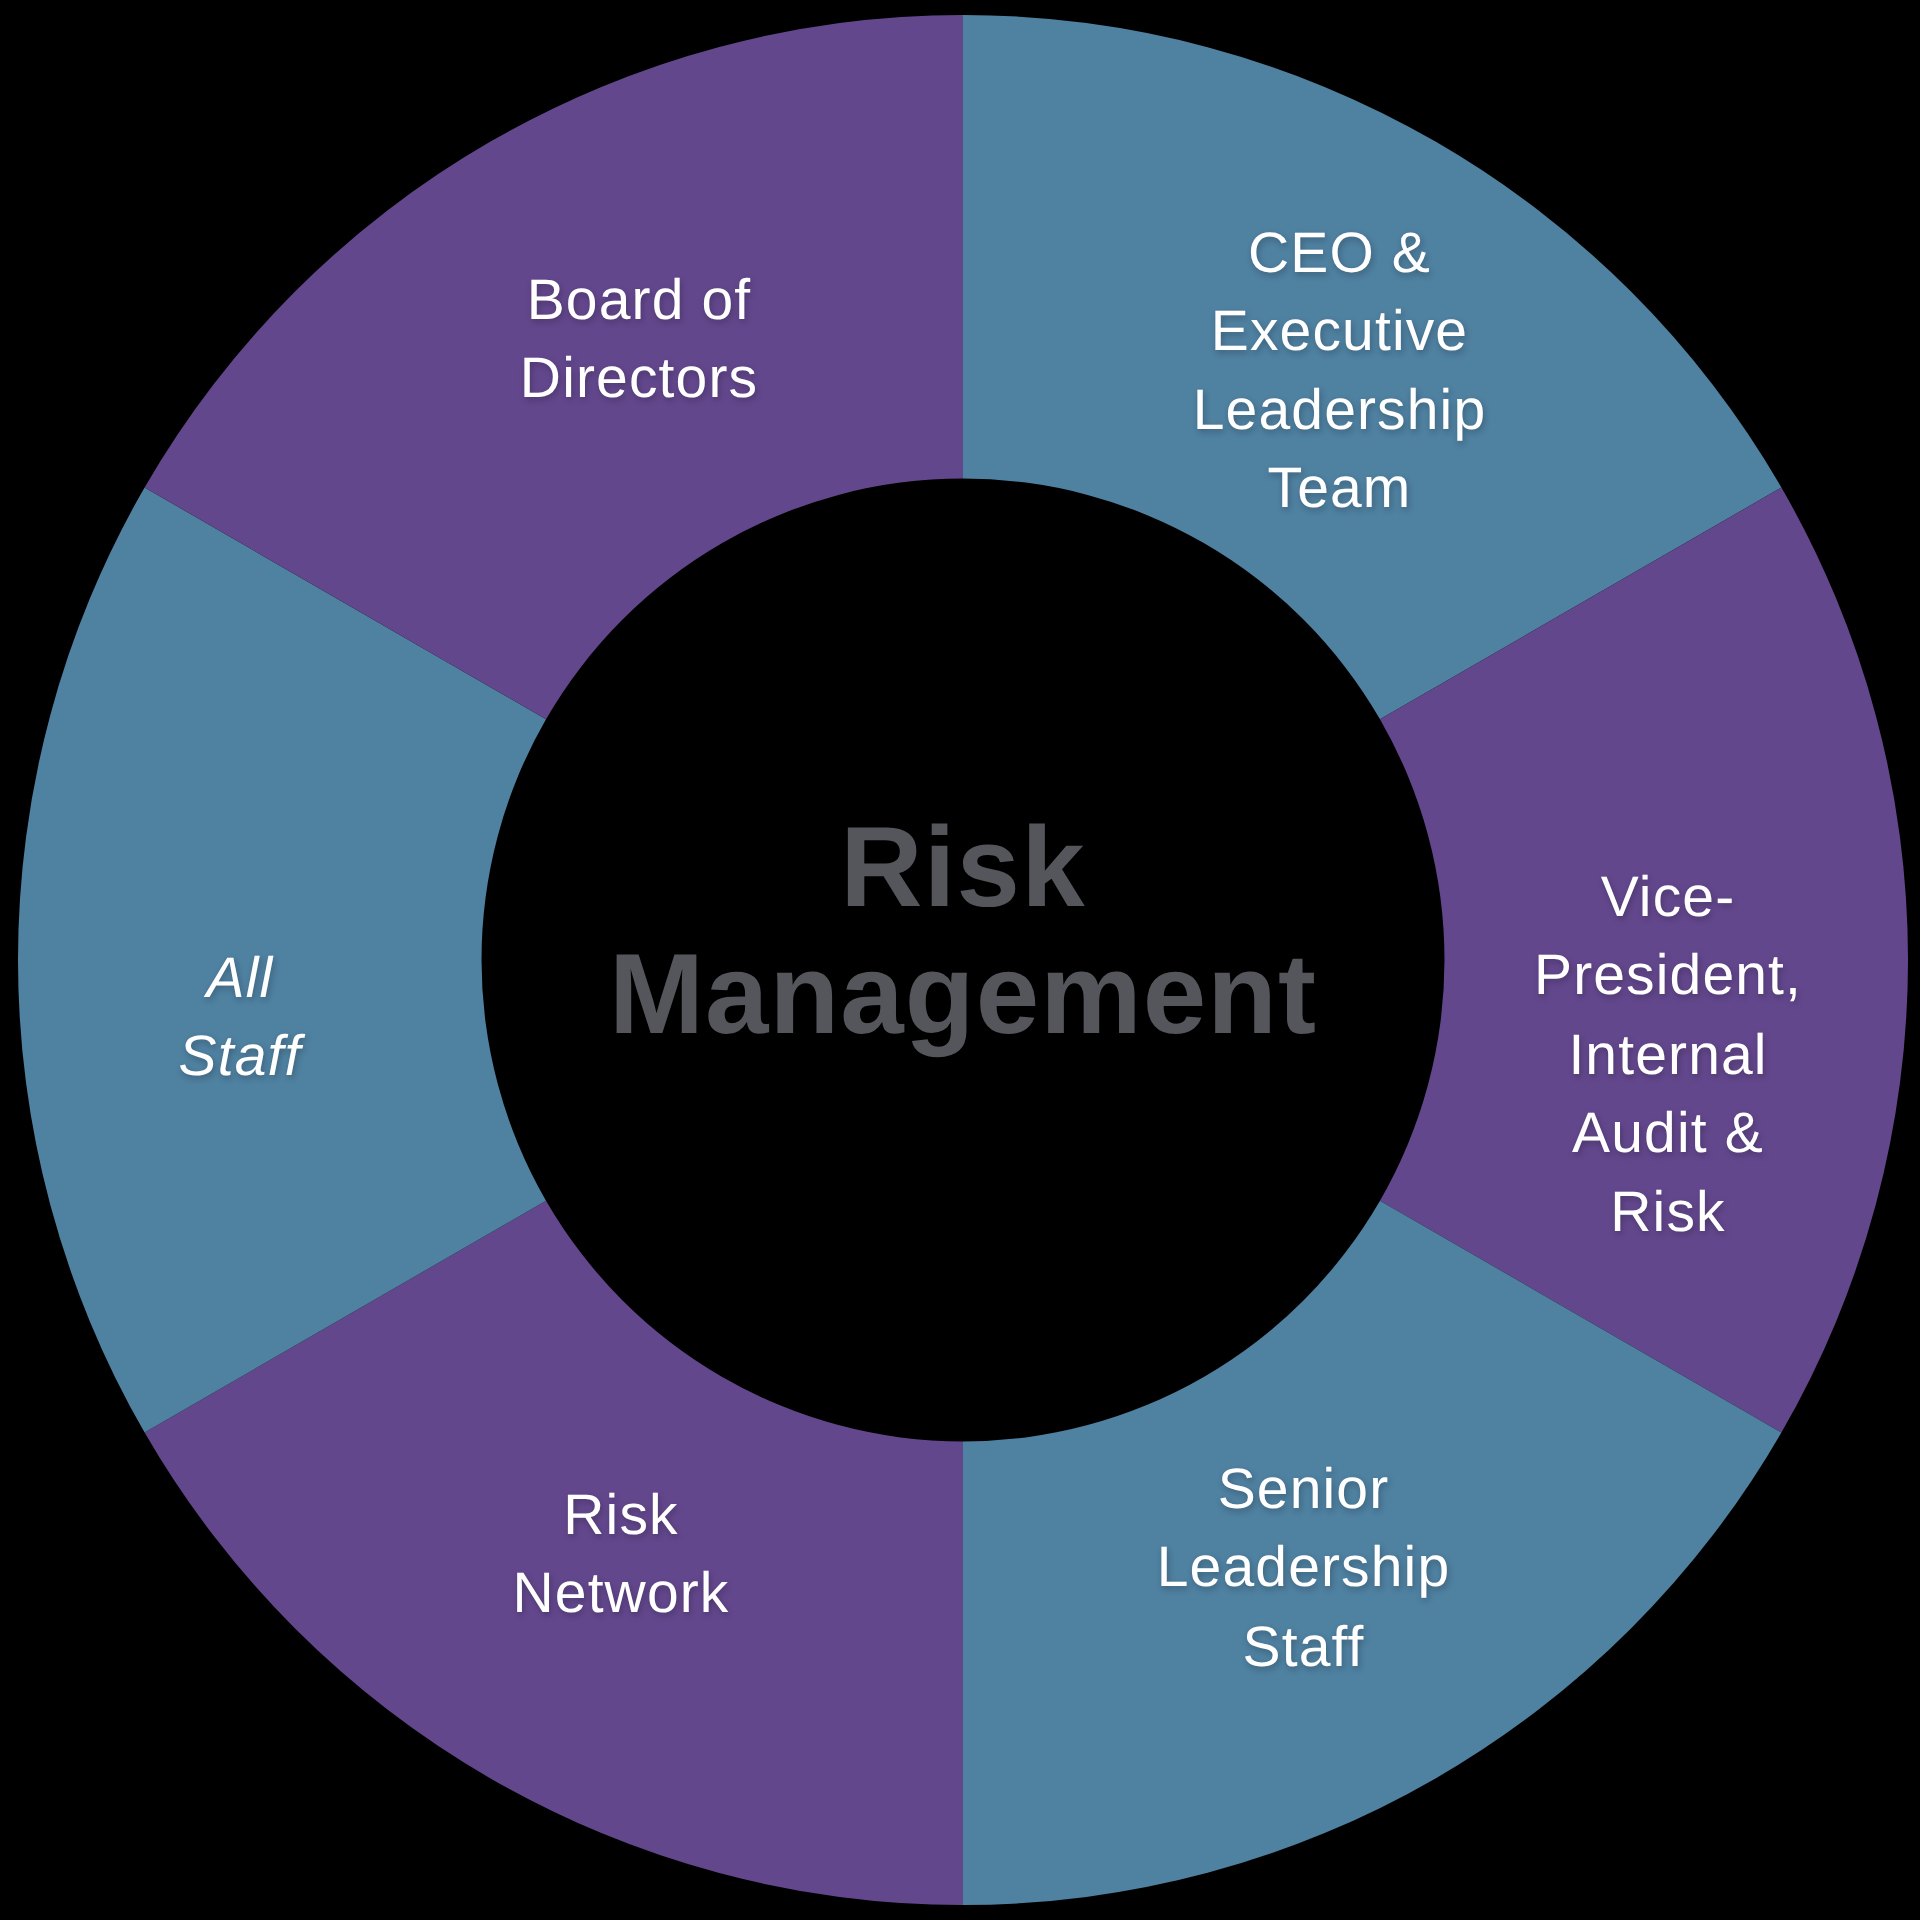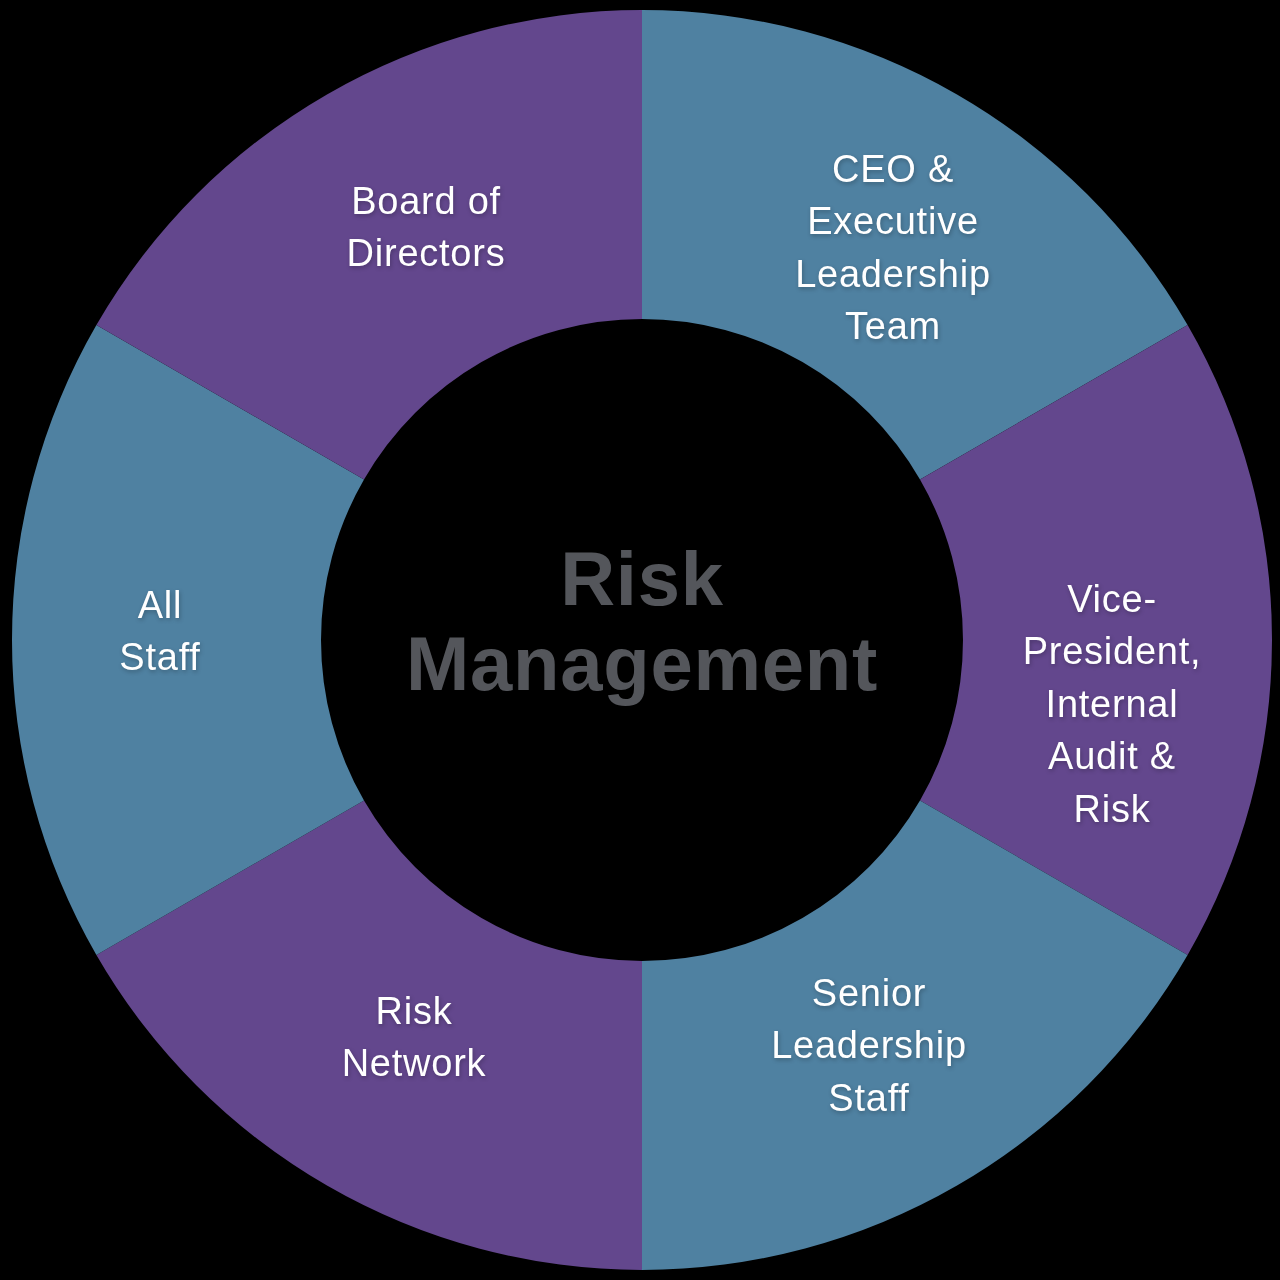--- a/index.html
+++ b/index.html
@@ -34,21 +34,21 @@
     font-size: 38px;
     line-height: 1.38;
     letter-spacing: 0.02em;
     text-shadow: 1px 2px 4px rgba(0,0,0,0.25);
     pointer-events: none;
   }
   .lbl-ceo          { left: 893px;  top: 248px;  }
   .lbl-vp           { left: 1112px; top: 704px;  }
   .lbl-senior       { left: 869px;  top: 1046px; }
   .lbl-risk-network { left: 414px;  top: 1037px; }
-  .lbl-all-staff    { left: 160px;  top: 631px;  }
+  .lbl-all-staff    { left: 160px;  top: 679px; font-style: italic;  }
   .lbl-board        { left: 399px;  top: 227px; margin-left: 27px;  }
   .lbl-center {
     position: absolute;
     left: 642px;
     top: 621px;
     transform: translate(-50%, -50%);
     text-align: center;
     white-space: pre-line;
     color: #54565B;
     font-size: 76px;

